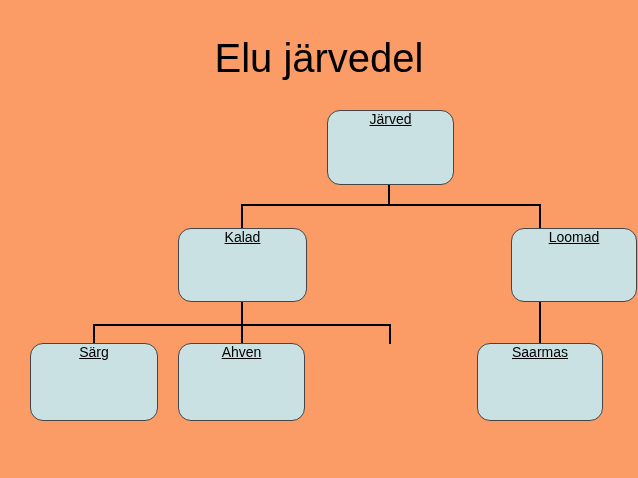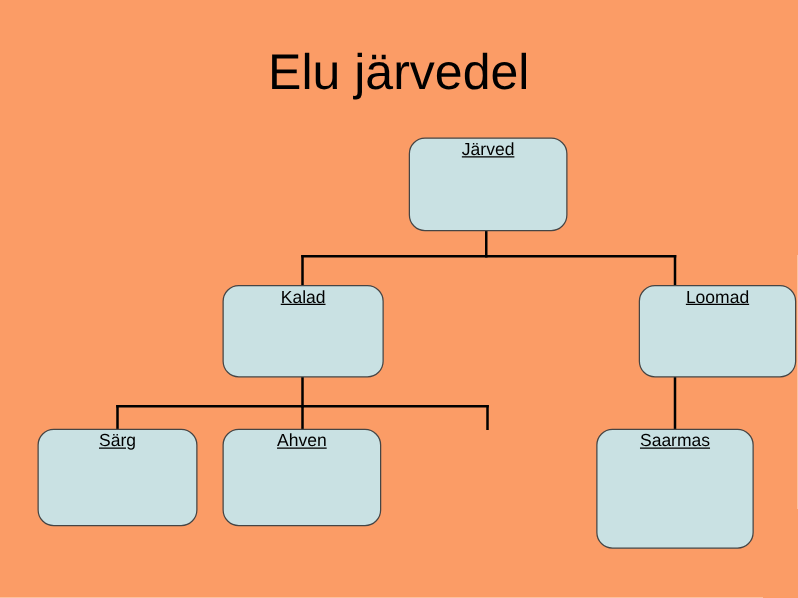--- a/index.html
+++ b/index.html
@@ -41,21 +41,21 @@
     font-size: 14px;
     color: #000000;
     text-decoration: underline;
   }
   .n-jarved  { left: 327px; top: 110px; width: 127px; height: 75px; }
   .n-kalad   { left: 178px; top: 228px; width: 129px; height: 74px; }
   .n-loomad  { left: 478px; top: 228px; width: 126px; height: 74px; margin-left: 33px; }
   .n-sarg    { left:  30px; top: 343px; width: 128px; height: 78px; }
   .n-ahven   { left: 178px; top: 343px; width: 127px; height: 78px; }
   .n-latikas { left: 328px; top: 343px; width: 126px; height: 78px; }
-  .n-saarmas { left: 477px; top: 343px; width: 126px; height: 96px; }
+  .n-saarmas { left: 477px; top: 343px; width: 126px; height: 78px; }
   .line {
     position: absolute;
     background: #000000;
   }
   .l-jarved-stem    { left: 388px; top: 184px; width: 2px;   height: 22px; }
   .l-level2-bar     { left: 241px; top: 204px; width: 300px; height: 2px;  }
   .l-kalad-drop     { left: 241px; top: 204px; width: 2px;   height: 25px; }
   .l-loomad-drop    { left: 539px; top: 204px; width: 2px;   height: 25px; }
   .l-kalad-stem     { left: 241px; top: 301px; width: 2px;   height: 25px; }
   .l-level3-bar     { left:  93px; top: 324px; width: 298px; height: 2px;  }

